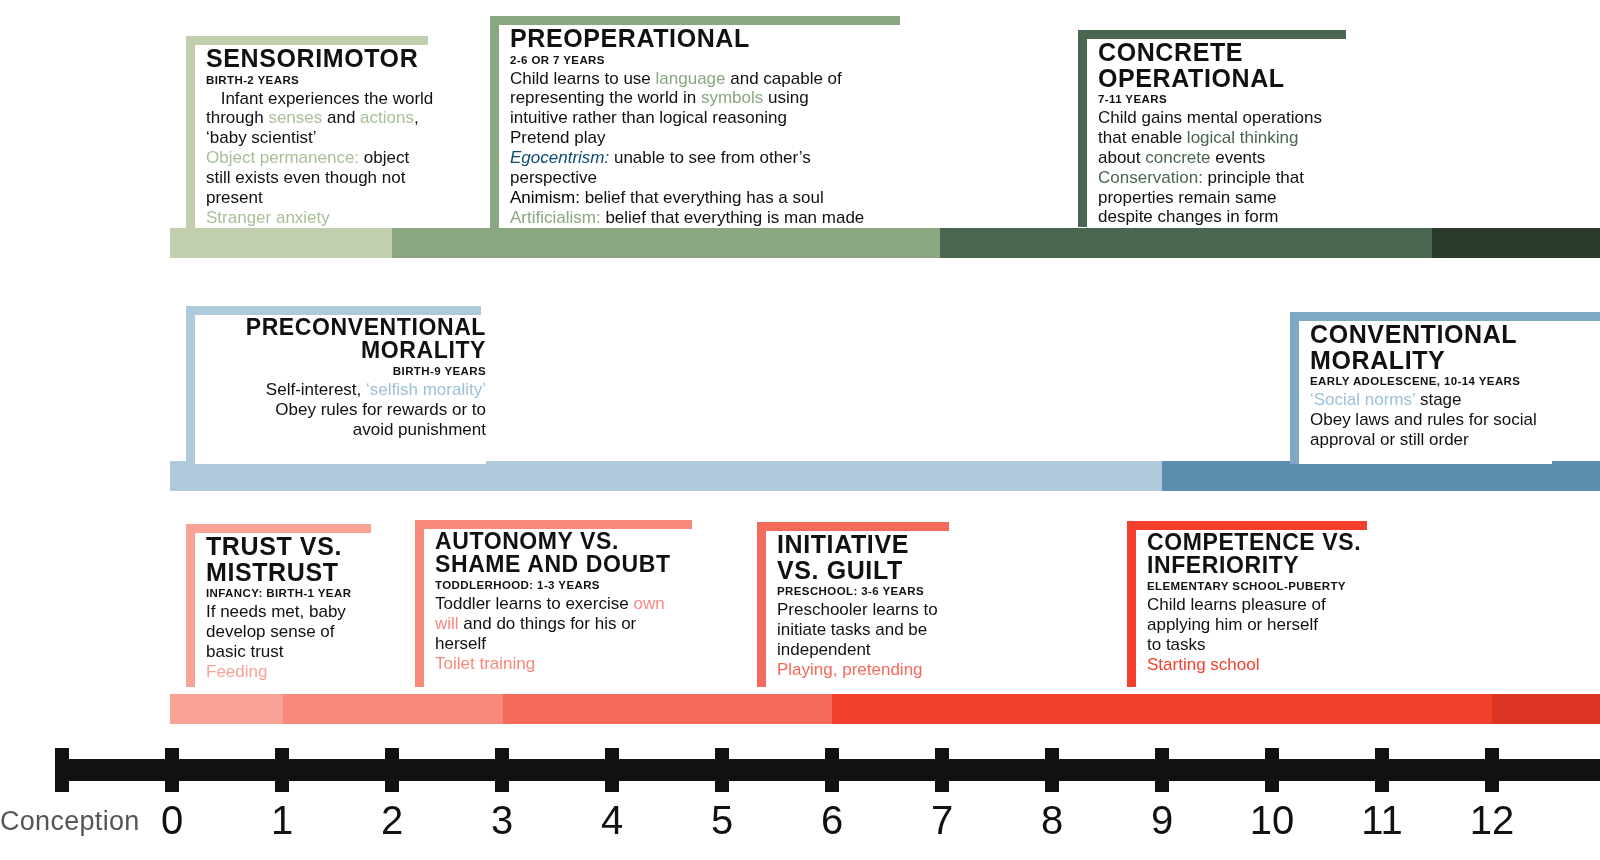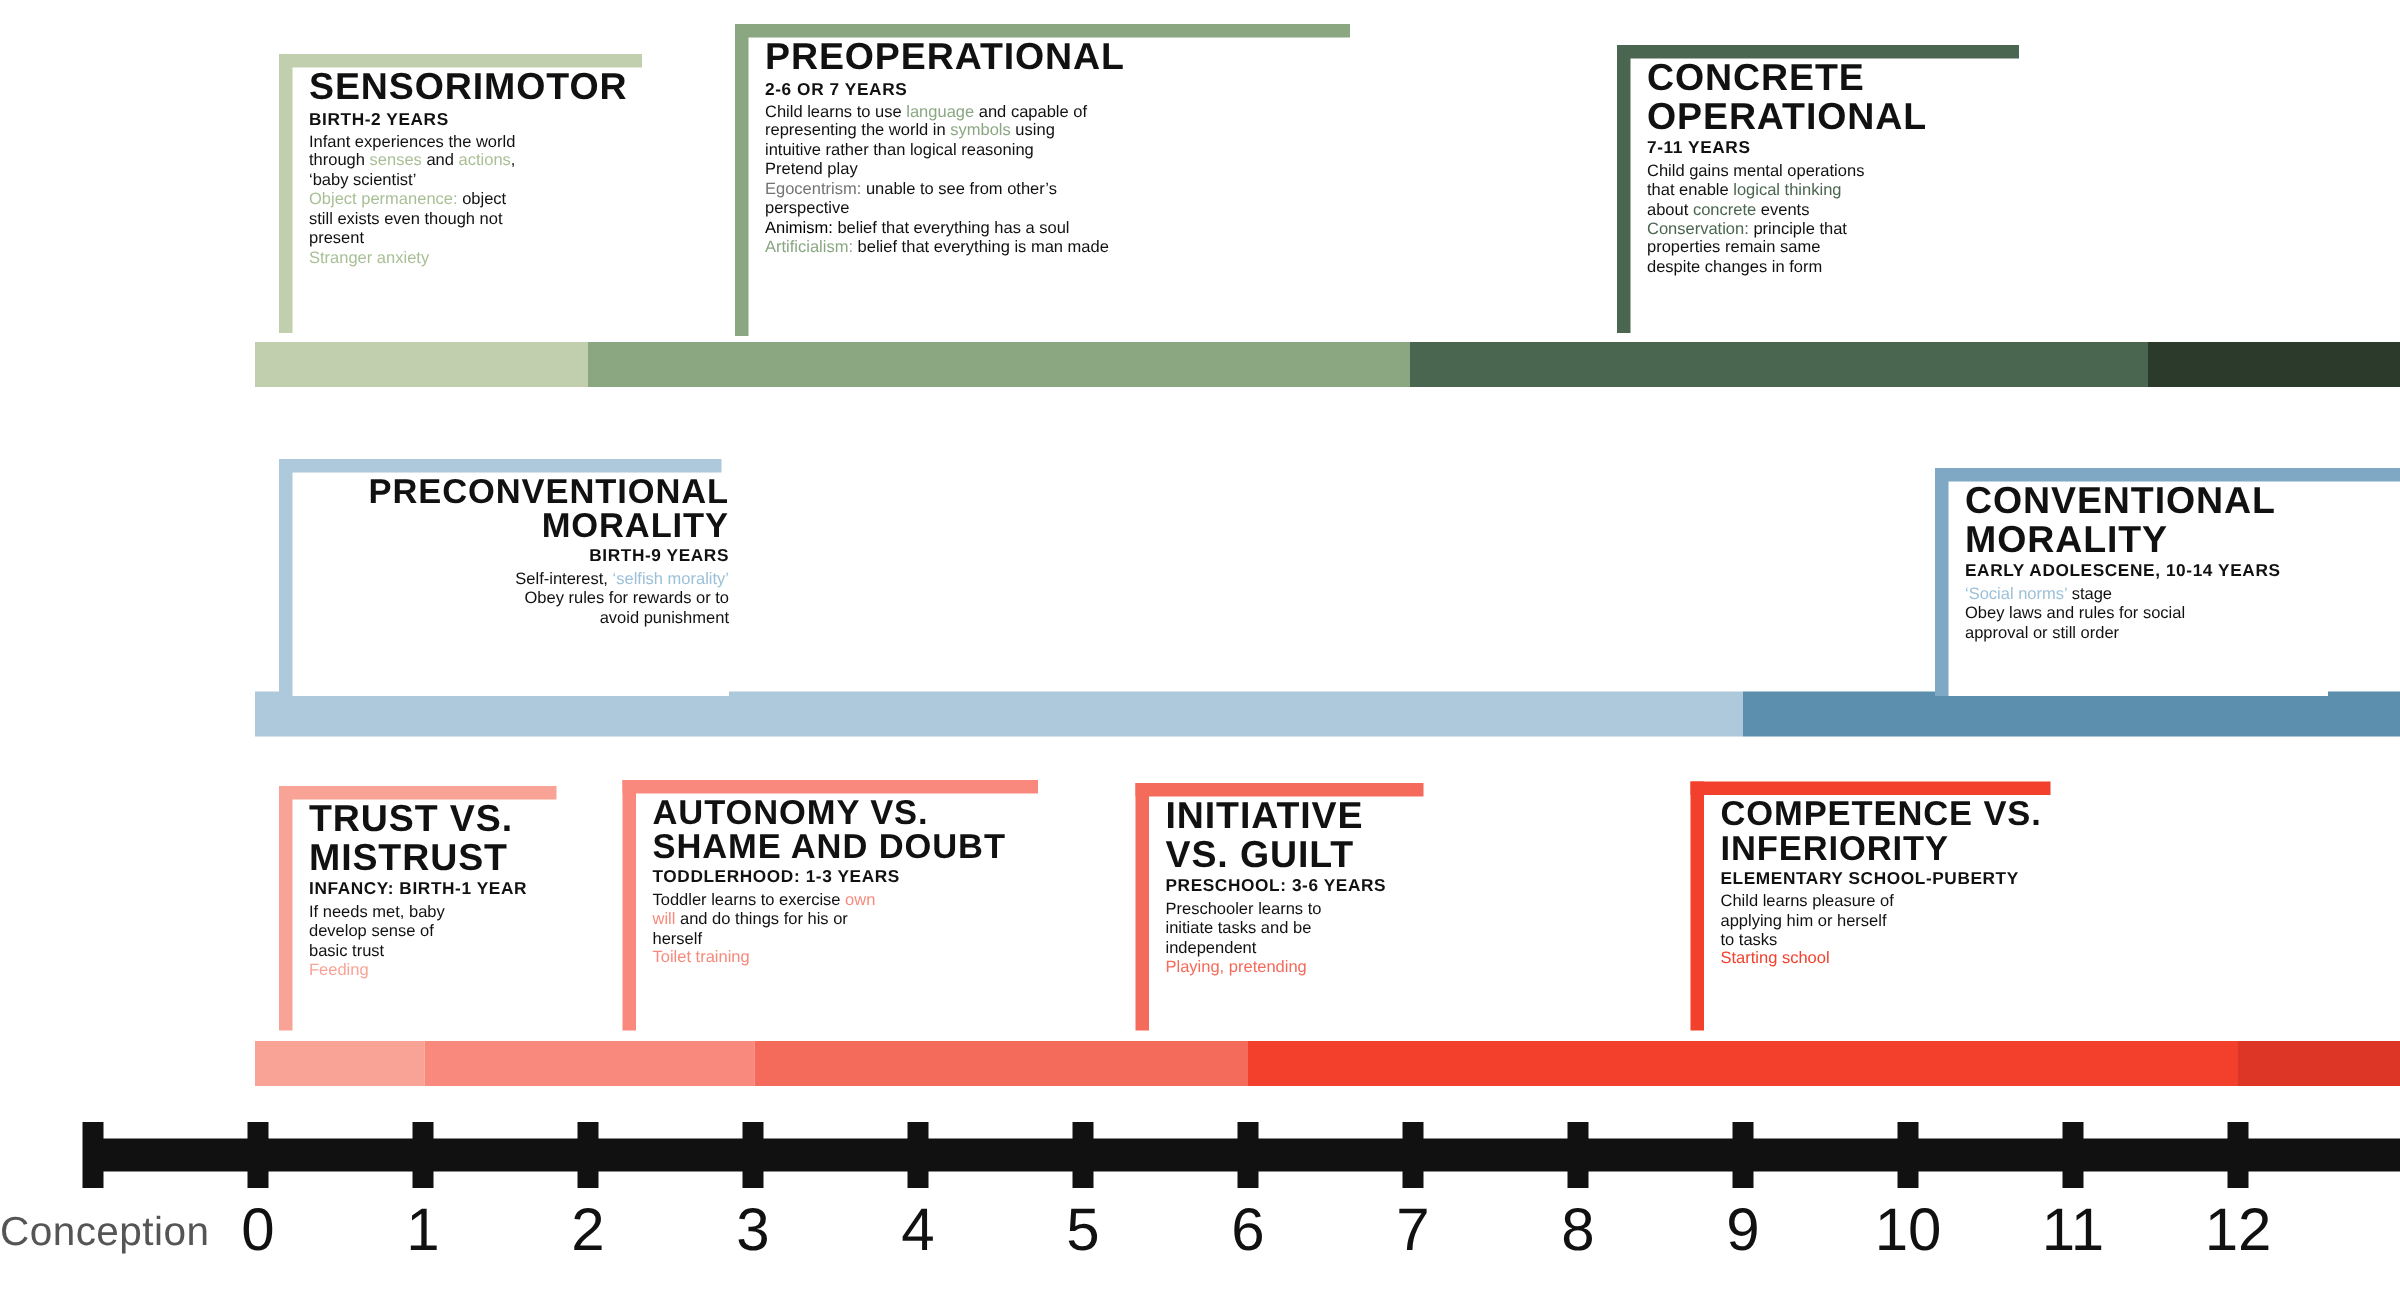--- a/index.html
+++ b/index.html
@@ -38,21 +38,21 @@
   .ctitle.sm{font-size:23px;}
   .cage{
     font-weight:bold;
     font-size:11.5px;
     letter-spacing:0.4px;
     color:#111111;
     margin:0 0 3px 0;
     text-transform:uppercase;
   }
   .cbody{
-    font-size:11px;
+    font-size:17px;
     line-height:1.17;
     color:#111111;
     font-weight:500;
   }
   .cbody .hl{font-weight:500;}
 
   
   .axis-line{position:absolute;background:#111111;}
   .tick{position:absolute;background:#111111;width:14px;height:44px;}
   .tick-label{
@@ -95,42 +95,42 @@
     </div>
 
   <div id="cards-layer">
       <div class="card" style="left: 186px; top: 36px; width: 262px; min-height: 186px;">
         <div class="lbar" style="background: rgb(194, 207, 174);"></div>
         <div class="tbar" style="background: rgb(194, 207, 174); width: 242px;"></div>
         <div class="body">
           <div class="ctitle">SENSORIMOTOR</div>
           <div class="cage">BIRTH-2 YEARS</div>
           <div class="cbody">
-            <div style="white-space: nowrap;"><span class="hl" style="color: rgb(17, 17, 17);">Infant experiences the world</span></div>
+            <div style="white-space: nowrap; text-align: center;"><span class="hl" style="color: rgb(17, 17, 17);">Infant experiences the world</span></div>
             <div style="white-space: nowrap;"><span class="hl" style="color: rgb(17, 17, 17);">through </span><span class="hl" style="color: rgb(168, 191, 150);">senses</span><span class="hl" style="color: rgb(17, 17, 17);"> and </span><span class="hl" style="color: rgb(168, 191, 150);">actions</span><span class="hl" style="color: rgb(17, 17, 17);">,</span></div>
             <div style="white-space: nowrap;"><span class="hl" style="color: rgb(17, 17, 17);">‘baby scientist’</span></div>
             <div style="white-space: nowrap;"><span class="hl" style="color: rgb(168, 191, 150);">Object permanence:</span><span class="hl" style="color: rgb(17, 17, 17);"> object</span></div>
             <div style="white-space: nowrap;"><span class="hl" style="color: rgb(17, 17, 17);">still exists even though not</span></div>
             <div style="white-space: nowrap;"><span class="hl" style="color: rgb(17, 17, 17);">present</span></div>
             <div style="white-space: nowrap;"><span class="hl" style="color: rgb(168, 191, 150);">Stranger anxiety</span></div>
           </div>
         </div>
       </div>
       <div class="card" style="left: 490px; top: 16px; width: 425px; min-height: 208px;">
         <div class="lbar" style="background: rgb(138, 167, 130);"></div>
         <div class="tbar" style="background: rgb(138, 167, 130); width: 410px;"></div>
         <div class="body">
           <div class="ctitle">PREOPERATIONAL</div>
           <div class="cage">2-6 OR 7 YEARS</div>
           <div class="cbody">
             <div style="white-space: nowrap;"><span class="hl" style="color: rgb(17, 17, 17);">Child learns to use </span><span class="hl" style="color: rgb(138, 167, 130);">language</span><span class="hl" style="color: rgb(17, 17, 17);"> and capable of</span></div>
             <div style="white-space: nowrap;"><span class="hl" style="color: rgb(17, 17, 17);">representing the world in </span><span class="hl" style="color: rgb(138, 167, 130);">symbols</span><span class="hl" style="color: rgb(17, 17, 17);"> using</span></div>
             <div style="white-space: nowrap;"><span class="hl" style="color: rgb(17, 17, 17);">intuitive rather than logical reasoning</span></div>
             <div style="white-space: nowrap;"><span class="hl" style="color: rgb(17, 17, 17);">Pretend play</span></div>
-            <div style="white-space: nowrap;"><span class="hl" style="color: #737373;">Egocentrism:</span><span class="hl" style="color: rgb(17, 17, 17);"> unable to see from other’s</span></div>
+            <div style="white-space: nowrap;"><span class="hl" style="color: #0c4a6e; font-style: italic;">Egocentrism:</span><span class="hl" style="color: rgb(17, 17, 17);"> unable to see from other’s</span></div>
             <div style="white-space: nowrap;"><span class="hl" style="color: rgb(17, 17, 17);">perspective</span></div>
             <div style="white-space: nowrap;"><span class="hl" style="color: #000000;">Animism:</span><span class="hl" style="color: rgb(17, 17, 17);"> belief that everything has a soul</span></div>
             <div style="white-space: nowrap;"><span class="hl" style="color: rgb(138, 167, 130);">Artificialism:</span><span class="hl" style="color: rgb(17, 17, 17);"> belief that everything is man made</span></div>
           </div>
         </div>
       </div>
       <div class="card" style="left: 1078px; top: 30px; width: 297px; min-height: 192px;">
         <div class="lbar" style="background: rgb(74, 101, 80);"></div>
         <div class="tbar" style="background: rgb(74, 101, 80); width: 268px;"></div>
         <div class="body">

